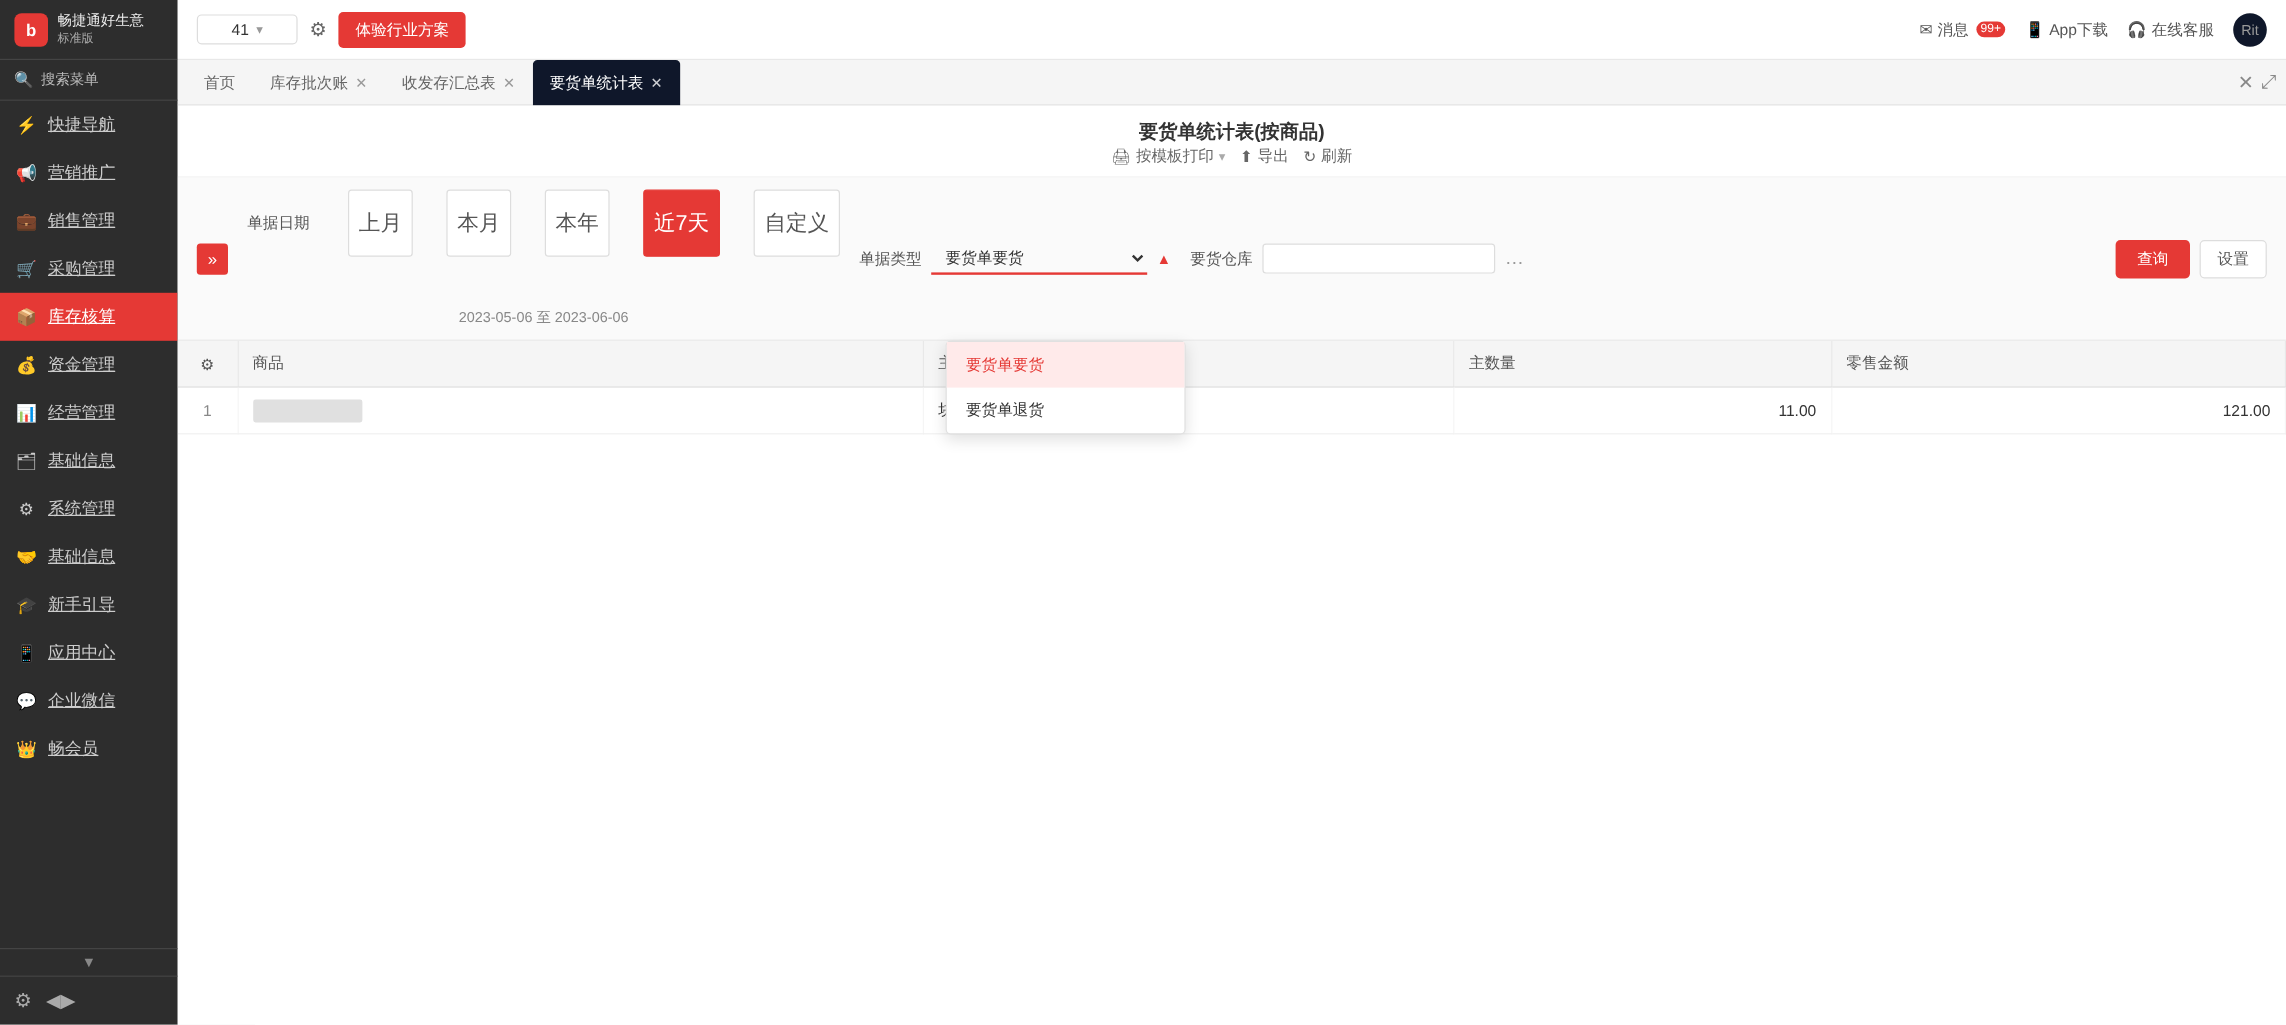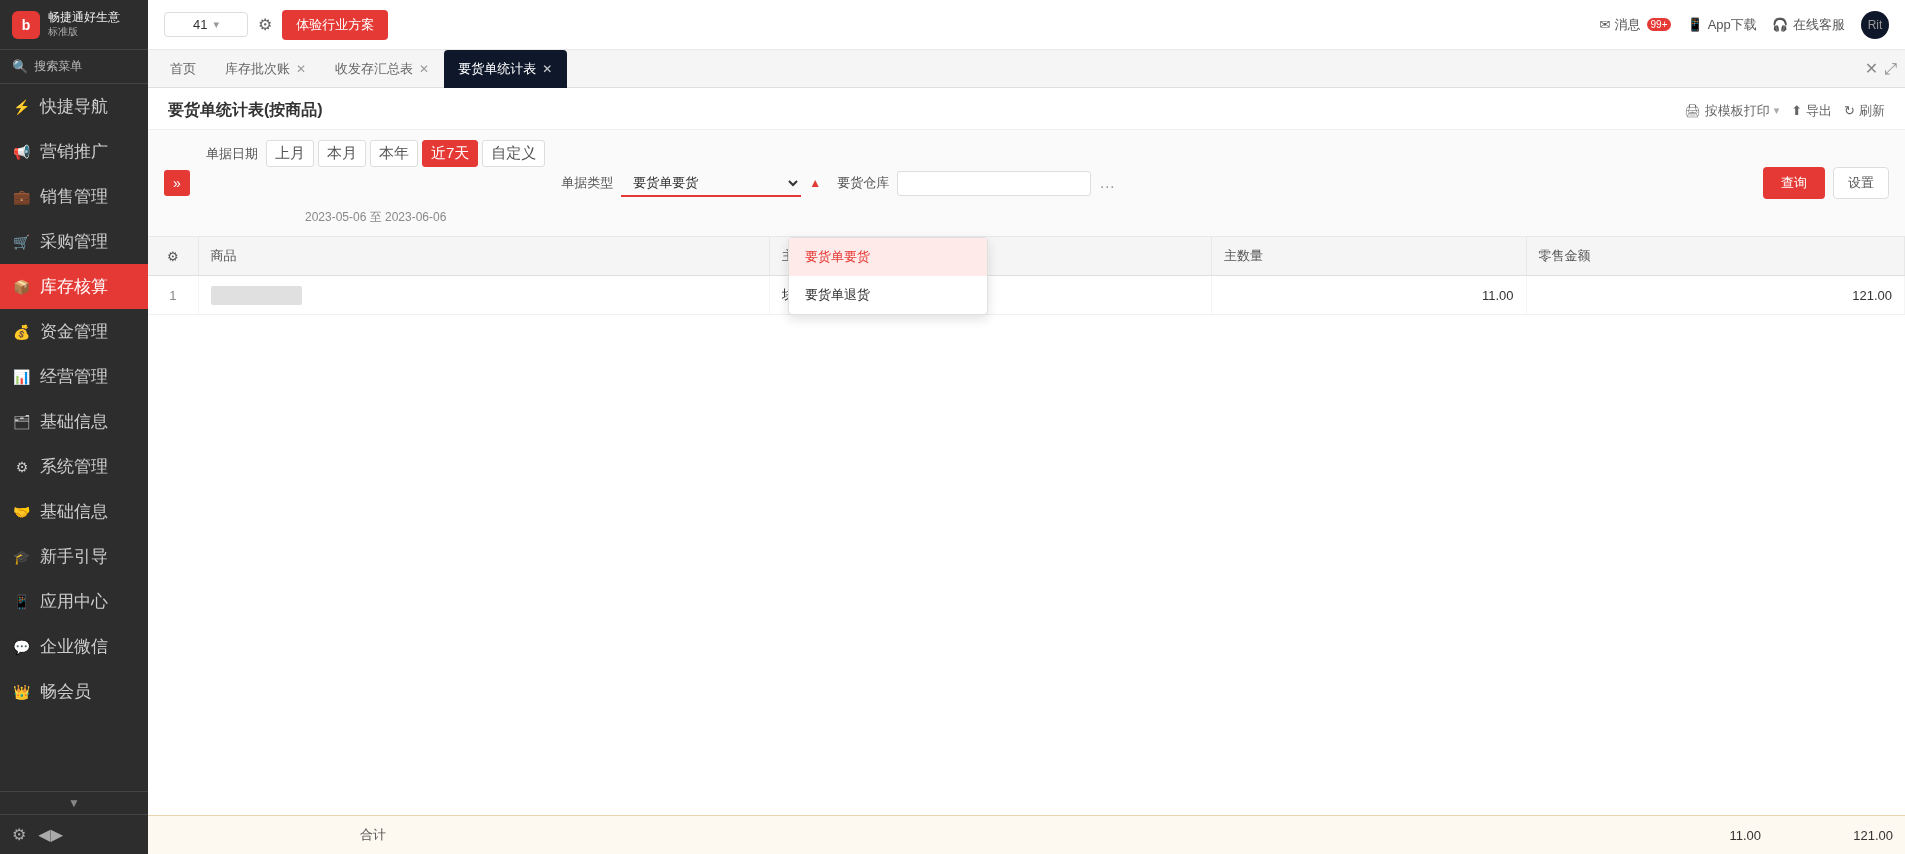--- a/index.html
+++ b/index.html
@@ -58,21 +58,21 @@
       display: flex;
       align-items: center;
       padding: 11px 12px;
       cursor: pointer;
       color: #ccc;
       font-size: 13px;
       transition: background 0.15s;
     }
     .nav-item.active { background: #e53935; color: white; }
     .nav-item-icon { width: 20px; margin-right: 8px; font-size: 14px; text-align: center; flex-shrink: 0; }
-    .nav-item-label { font-size: 17px; }
+    .nav-item-label { font-size: 14px; text-decoration: underline; }
 
     .sidebar-footer {
       display: flex;
       align-items: center;
       padding: 10px 12px;
       border-top: 1px solid #444;
       gap: 12px;
     }
     .sidebar-footer-icon { color: #aaa; cursor: pointer; font-size: 16px; }
 
@@ -188,20 +188,21 @@
     }
 
     
     .page-header {
       display: flex;
       align-items: center;
       justify-content: space-between;
       padding: 12px 20px 8px;
       border-bottom: 1px solid #f0f0f0;
       flex-shrink: 0;
+      flex-direction: column;
     }
     .page-title { font-size: 16px; font-weight: 600; color: #333; }
     .page-header-actions { display: flex; align-items: center; gap: 12px; }
     .header-action-link {
       display: flex;
       align-items: center;
       gap: 4px;
       color: #666;
       cursor: pointer;
       font-size: 13px;
@@ -230,27 +231,28 @@
       display: flex;
       align-items: center;
       justify-content: center;
       font-size: 14px;
       flex-shrink: 0;
     }
     .filter-group { display: flex; align-items: center; gap: 8px; }
     .filter-label { color: #555; font-size: 13px; white-space: nowrap; }
     .filter-date-btns { display: flex; gap: 4px; }
     .date-btn {
-      padding: 3px 8px;
+      padding: 15px 8px;
       border: 1px solid #ddd;
       background: white;
       border-radius: 3px;
       cursor: pointer;
-      font-size: 15px;
+      font-size: 18px;
       color: #555;
+      margin-left: 24px;
     }
     .date-btn.hot {
       background: #e53935;
       color: white;
       border-color: #e53935;
     }
     .date-range {
       font-size: 12px;
       color: #888;
       margin-top: 2px;
@@ -602,21 +604,15 @@
               <span style="background:#e0e0e0; color:#e0e0e0; border-radius:2px; padding:2px 18px;">██████</span>
             </td>
             <td>块</td>
             <td class="num-cell">11.00</td>
             <td class="num-cell">121.00</td>
           </tr>
         </tbody>
       </table>
     </div>
 
-    <div class="table-footer">
-      <span class="footer-label">合计</span>
-      <span class="footer-spacer"></span>
-      <span class="footer-total-qty">11.00</span>
-      <span class="footer-total-amt">121.00</span>
-    </div>
 
   </div>
 </div>
 
 </body></html>

